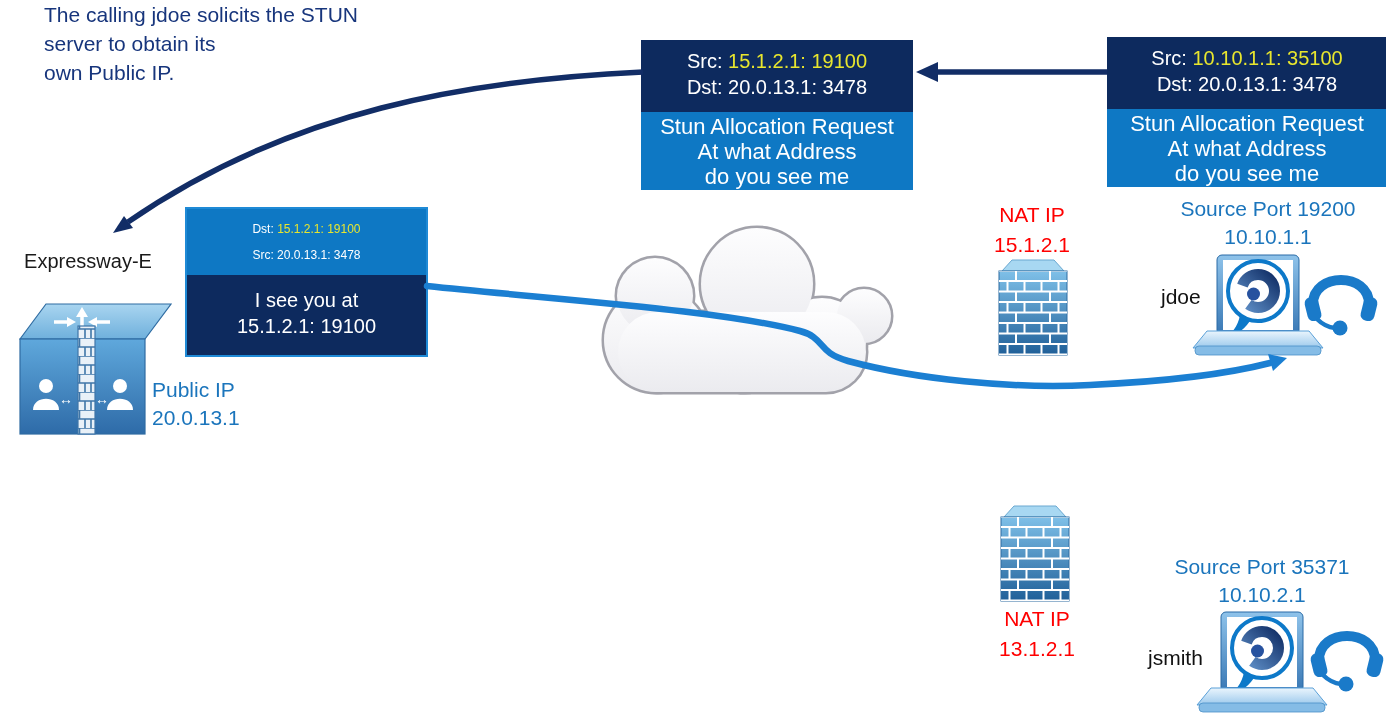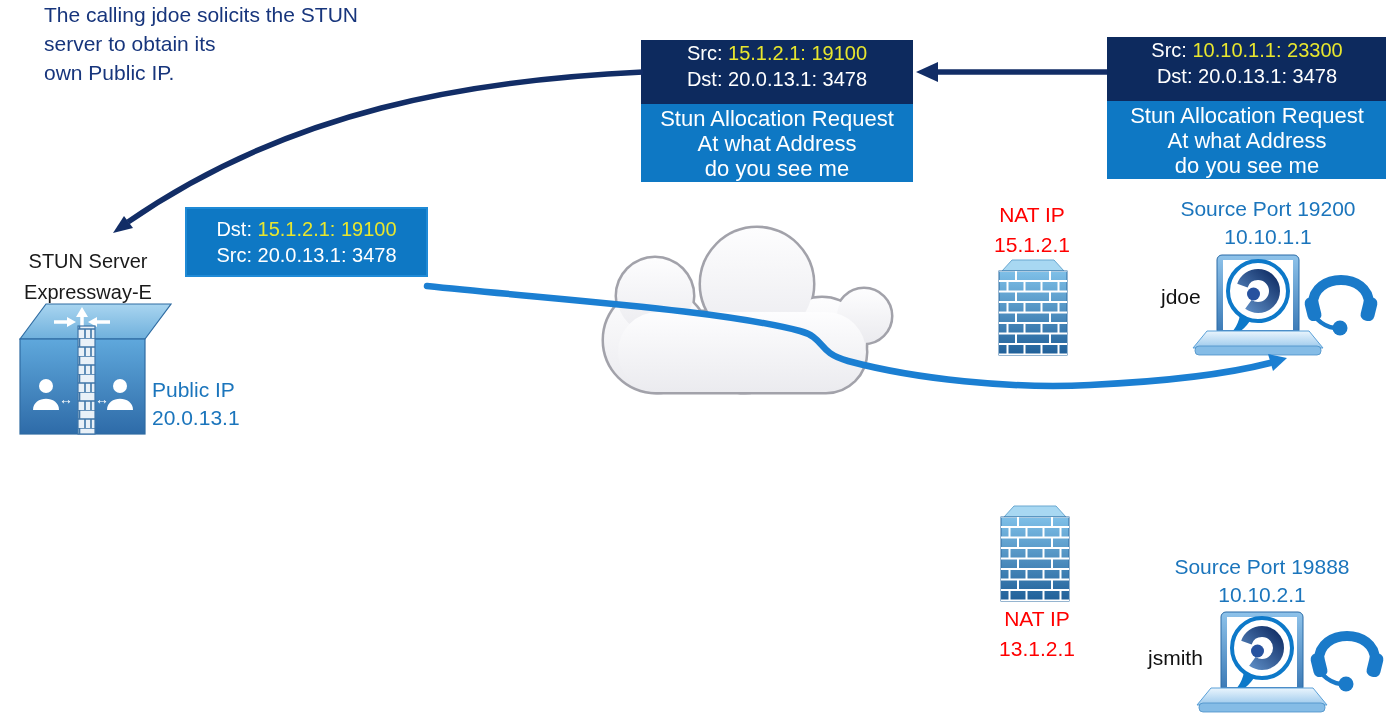--- a/index.html
+++ b/index.html
@@ -4,36 +4,36 @@
 <style>
   html,body{margin:0;padding:0;background:#fff;}
   #canvas{position:relative;width:1386px;height:719px;overflow:hidden;background:#ffffff;
           font-family:"Liberation Sans",sans-serif;}
   #art{position:absolute;left:0;top:0;z-index:3;pointer-events:none;}
   .txt{position:absolute;z-index:2;}
 
   .annotation{left:44px;top:49px;font-size:21px;line-height:29px;color:#17357c;z-index:2;margin-left:44px;}
 
   .packet{position:absolute;z-index:2;text-align:center;color:#fff;box-sizing:border-box;}
-  .packet .head{padding-top:0;font-size:20px;line-height:26px;}
+  .packet .head{padding-top:8px;font-size:20px;line-height:26px;}
   .packet .body{font-size:22px;line-height:25px;}
   .navy{background:#0d2a5e;}
   .blue{background:#0e78c4;}
   .yellow{color:#e8e62e;}
 
   .packet.mid{left:641px;top:40px;width:272px;}
   .packet.mid .head{height:64px;}
   .packet.mid .body{height:76px;padding-top:2px;}
 
   .packet.right{left:1107px;top:37px;width:280px;}
   .packet.right .head{height:64px;}
   .packet.right .body{height:76px;padding-top:2px;}
 
   .packet.reply{left:185px;top:207px;width:243px;border:2px solid #1f8ad6;}
-  .packet.reply .head{height:59px;padding-top:7px;font-size:20px;line-height:26px;}
+  .packet.reply .head{height:59px;padding-top:7px;font-size:12px;line-height:26px;}
   .packet.reply .body{height:68px;padding-top:12px;font-size:20px;line-height:26px;}
 
   .stun-title{left:2px;top:246px;width:172px;text-align:center;font-size:20px;line-height:31px;color:#1a1a1a;}
   .public-ip{left:152px;top:376px;font-size:21px;line-height:28px;color:#1b75bc;}
   .nat-label{width:124px;text-align:center;font-size:21px;line-height:30px;color:#ff0000;}
   .nat-top{left:970px;top:200px;}
   .nat-bottom{left:975px;top:604px;}
   .client-label{width:220px;text-align:center;font-size:21px;line-height:28px;color:#1b75bc;}
   .port-jdoe{left:1158px;top:195px;}
   .port-jsmith{left:1152px;top:553px;}
@@ -59,39 +59,42 @@
     </div>
     <div class="body blue">
       <div>Stun Allocation Request</div>
       <div>At what Address</div>
       <div>do you see me</div>
     </div>
   </div>
 
   <div class="packet right">
     <div class="head navy">
-      <div><span>Src: </span><span class="yellow">10.10.1.1: 23300</span></div>
+      <div><span>Src: </span><span class="yellow">10.10.1.1: 35100</span></div>
       <div>Dst: 20.0.13.1: 3478</div>
     </div>
     <div class="body blue">
       <div>Stun Allocation Request</div>
       <div>At what Address</div>
       <div>do you see me</div>
     </div>
   </div>
 
   <div class="packet reply">
     <div class="head blue">
       <div><span>Dst: </span><span class="yellow">15.1.2.1: 19100</span></div>
       <div>Src: 20.0.13.1: 3478</div>
     </div>
+    <div class="body navy">
+      <div>I see you at</div>
+      <div>15.1.2.1: 19100</div>
+    </div>
   </div>
 
   <div class="txt stun-title">
-    <div>STUN Server</div>
     <div>Expressway-E</div>
   </div>
   <div class="txt public-ip">
     <div>Public IP</div>
     <div>20.0.13.1</div>
   </div>
 
   <div class="txt nat-label nat-top">
     <div>NAT IP</div>
     <div>15.1.2.1</div>
@@ -101,21 +104,21 @@
     <div>13.1.2.1</div>
   </div>
 
   <div class="txt client-label port-jdoe">
     <div>Source Port 19200</div>
     <div>10.10.1.1</div>
   </div>
   <div class="txt username user-jdoe">jdoe</div>
 
   <div class="txt client-label port-jsmith">
-    <div>Source Port 19888</div>
+    <div>Source Port 35371</div>
     <div>10.10.2.1</div>
   </div>
   <div class="txt username user-jsmith">jsmith</div>
 
   <svg id="art" width="1386" height="719" viewBox="0 0 1386 719">
     <defs>
       <linearGradient id="fwGrad" x1="0" y1="0" x2="0" y2="1">
         <stop offset="0" stop-color="#7fc0e8"></stop>
           <stop offset="1" stop-color="#1f5f98"></stop>
       </linearGradient>

